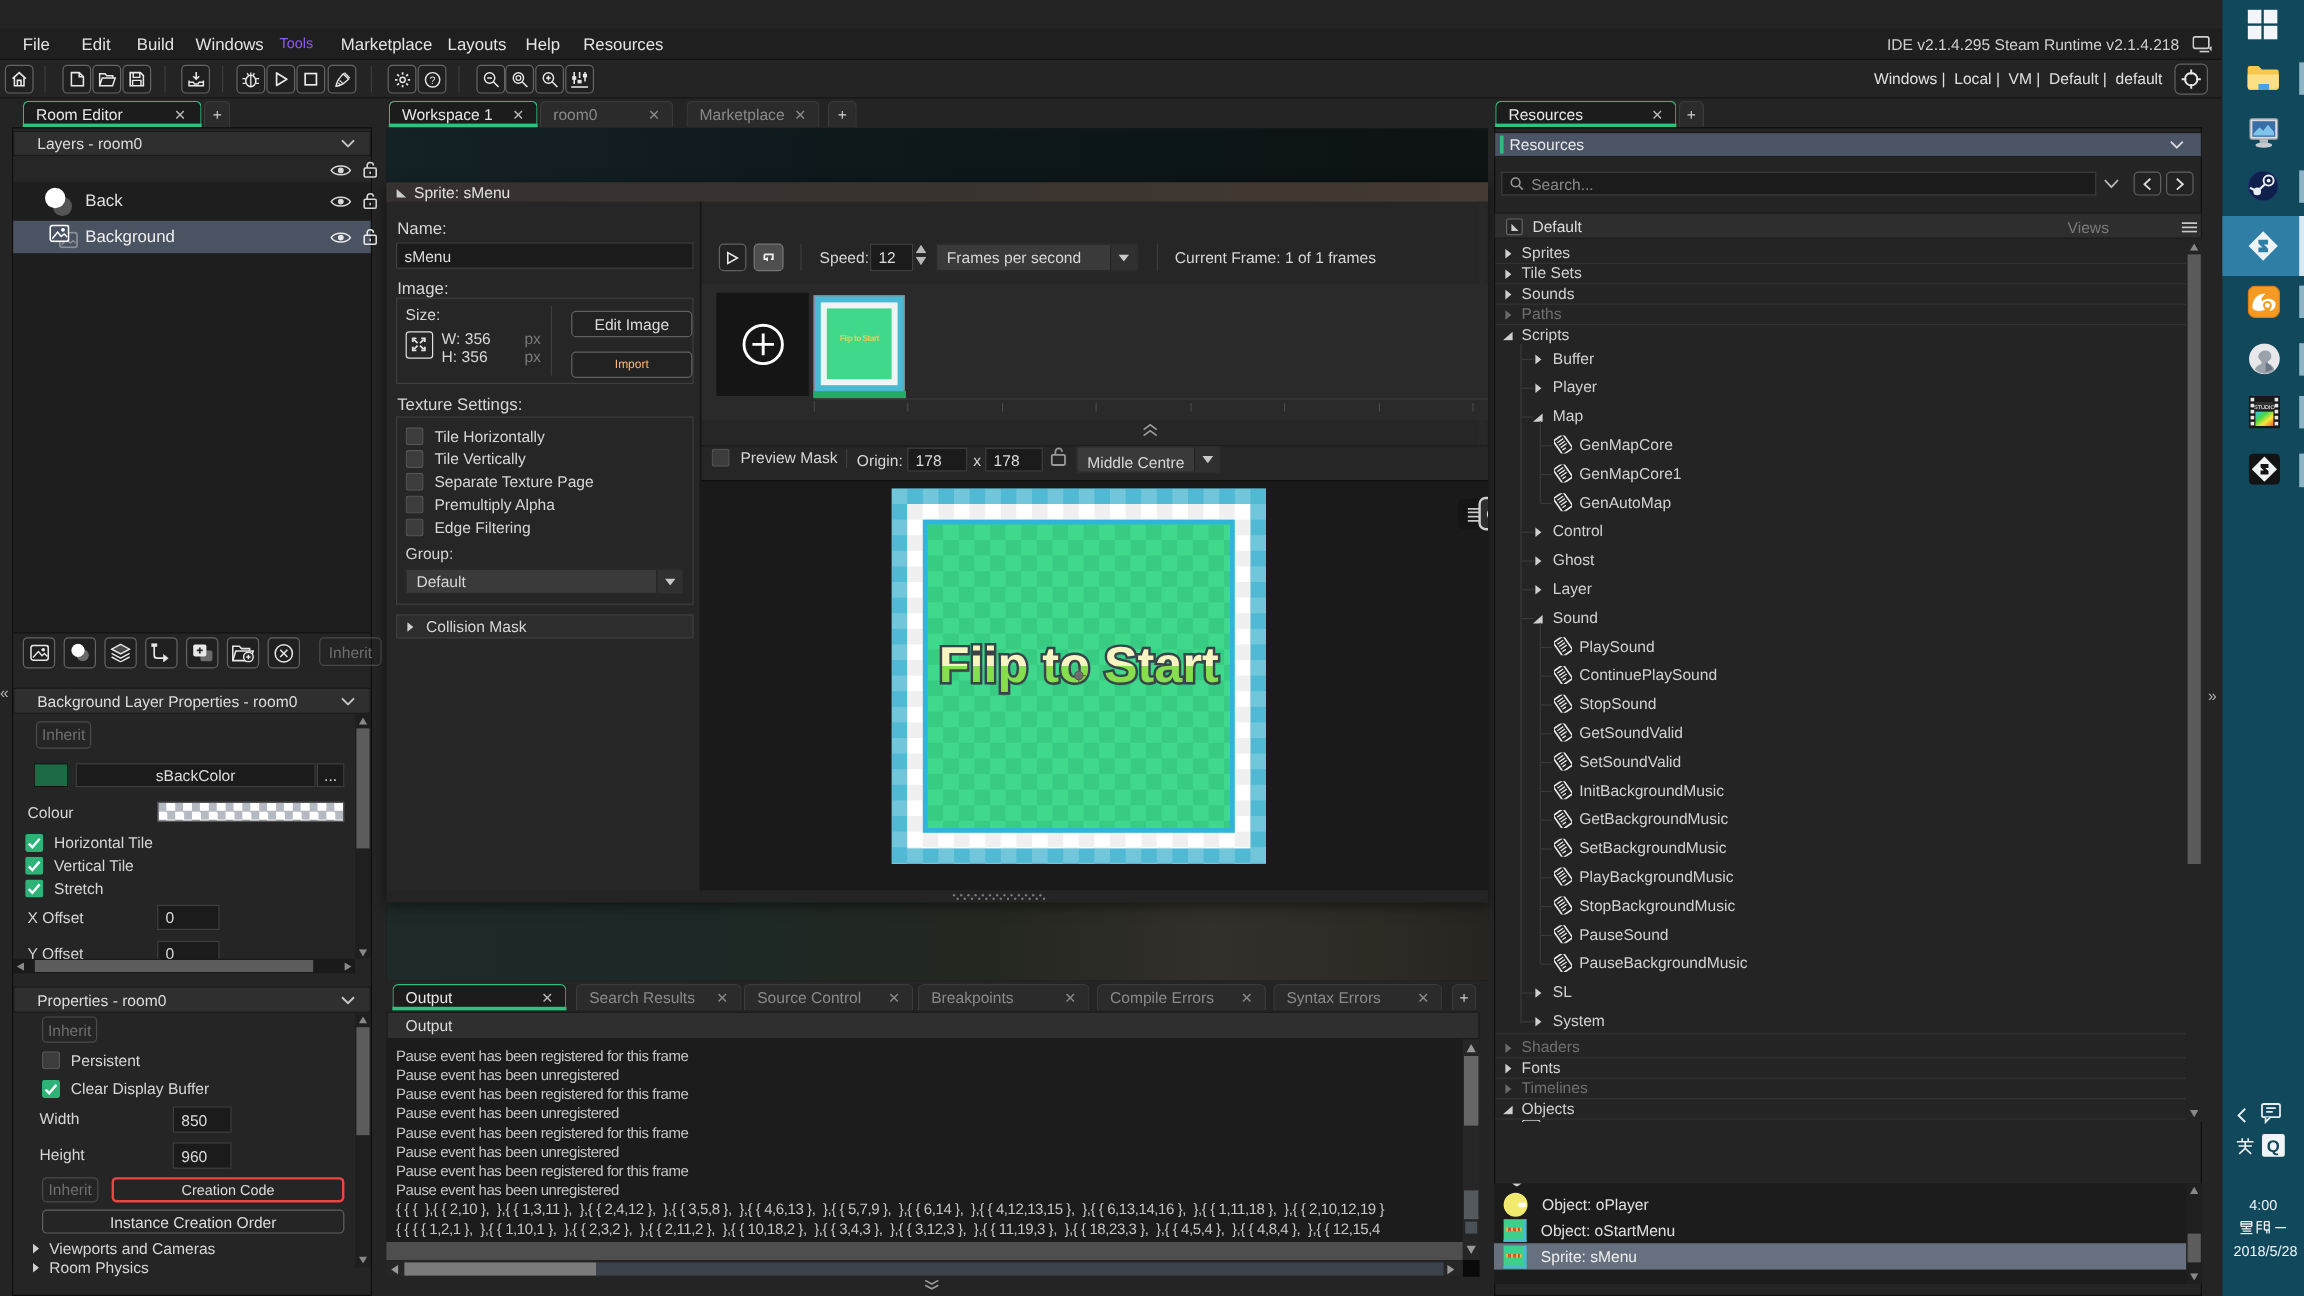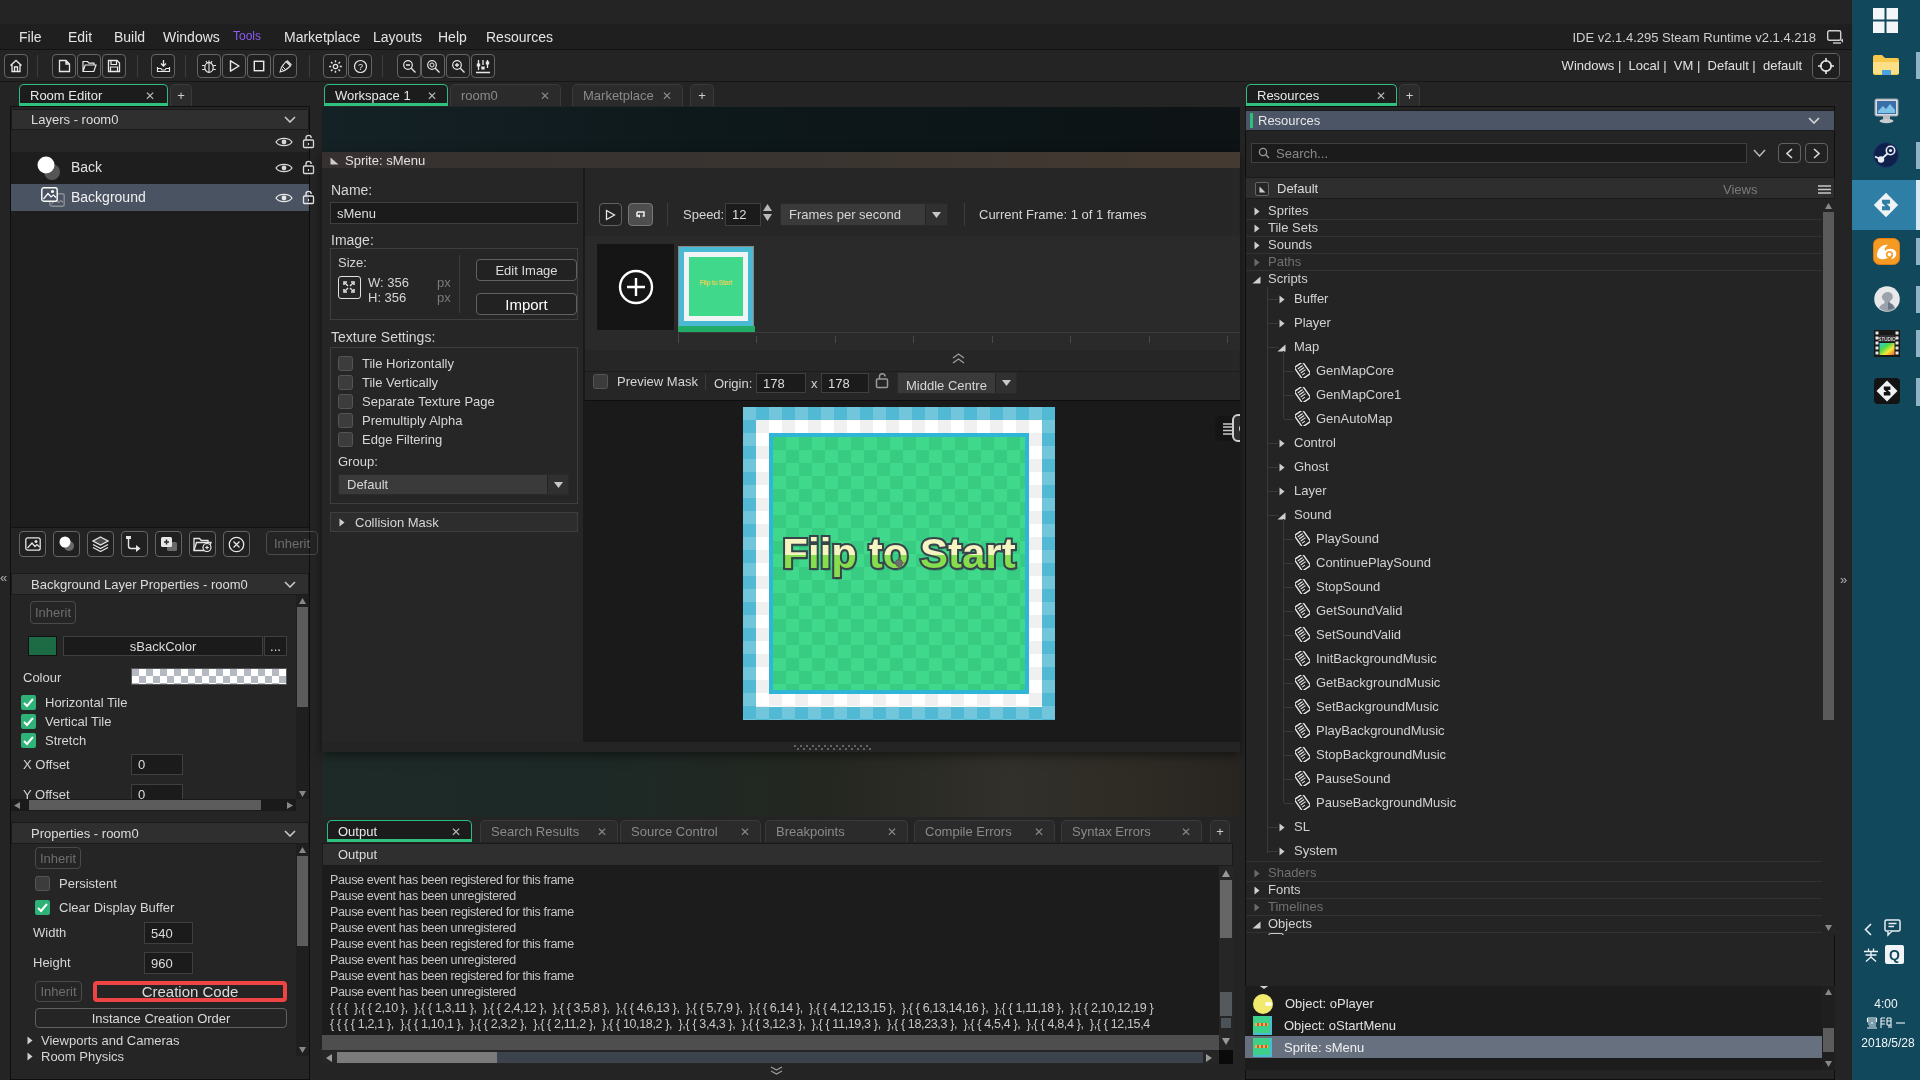--- a/index.html
+++ b/index.html
@@ -346,25 +346,25 @@
           <span class="txt" style="margin-left:9px;">Persistent</span>
         </div>
       <div class="abs row" style="left:24px;top:56px;">
           <svg width="15" height="15" viewBox="0 0 15 15">
             <rect width="15" height="15" rx="2" fill="#2eb277"></rect>
             <path d="M3 8 L6 11 L12 4" stroke="#fff" stroke-width="2" fill="none"></path>
           </svg>
           <span class="txt" style="margin-left:9px;">Clear Display Buffer</span>
         </div>
       <div class="abs txt" style="left:22px;top:81px;">Width</div>
-      <div class="abs inp" style="left:133px;top:78px;width:49px;height:22px;">540</div>
+      <div class="abs inp" style="left:133px;top:78px;width:49px;height:22px;">850</div>
       <div class="abs txt" style="left:22px;top:111px;">Height</div>
       <div class="abs inp" style="left:133px;top:108px;width:49px;height:22px;">960</div>
       <div class="abs" style="left:24px;top:137px;width:47px;height:21px;border:1px solid #4a4a4a;border-radius:4px;display:flex;align-items:center;justify-content:center;color:#6e6e6e;font-size:13px;">Inherit</div>
-      <div class="abs" style="left:82px;top:137px;width:194px;height:21px;border:4px solid #ef4444;border-radius:4px;display:flex;align-items:center;justify-content:center;color:#dcdcdc;font-size:15px;">Creation Code</div>
+      <div class="abs" style="left:82px;top:137px;width:194px;height:21px;border:2px solid #ef4444;border-radius:4px;display:flex;align-items:center;justify-content:center;color:#dcdcdc;font-size:12px;">Creation Code</div>
       <div class="abs" style="left:24px;top:164px;width:252px;height:20px;border:1px solid #606060;border-radius:4px;display:flex;align-items:center;justify-content:center;color:#dcdcdc;font-size:13px;">Instance Creation Order</div>
       <div class="abs row" style="left:16px;top:189px;">
           <svg width="6" height="9" viewBox="0 0 6 9">
             <path d="M0.5 0.5 L5.5 4.5 L0.5 8.5 Z" fill="#cfcfcf"></path>
           </svg>
           <span class="txt" style="margin-left:8px;">Viewports and Cameras</span>
         </div>
       <div class="abs row" style="left:16px;top:205px;">
           <svg width="6" height="9" viewBox="0 0 6 9">
             <path d="M0.5 0.5 L5.5 4.5 L0.5 8.5 Z" fill="#cfcfcf"></path>
@@ -423,21 +423,21 @@
               <path d="M5 8 V5 H8 M12 5 H15 V8 M15 12 V15 H12 M8 15 H5 V12" stroke="#e0e0e0" stroke-width="1.6" fill="none"></path>
               <path d="M6 6 L9 9 M14 6 L11 9 M14 14 L11 11 M6 14 L9 11" stroke="#e0e0e0" stroke-width="1.4"></path>
             </svg>
           </div>
         <div class="abs txt" style="left:37px;top:26px;">W: 356</div>
           <div class="abs gray" style="left:106px;top:26px;font-size:13px;">px</div>
         <div class="abs txt" style="left:37px;top:41px;">H: 356</div>
           <div class="abs gray" style="left:106px;top:41px;font-size:13px;">px</div>
         <div class="abs" style="left:128px;top:6px;width:1px;height:58px;background:#3e3e3e;"></div>
         <div class="abs btn" style="left:145px;top:10px;width:101px;height:22px;font-size:13px;color:#dcdcdc;">Edit Image</div>
-        <div class="abs btn" style="left:145px;top:44px;width:101px;height:22px;font-size:15px;color:#ffffff;">Import</div>
+        <div class="abs btn" style="left:145px;top:44px;width:101px;height:22px;font-size:10px;color:#fdba74;">Import</div>
       </div>
       <div class="abs txt" style="left:9px;top:177px;font-size:14px;">Texture Settings:</div>
       <div class="abs" style="left:8px;top:195px;width:248px;height:157px;border:1px solid #3e3e3e;">
         <div class="abs row" style="left:7px;top:8px;">
             <svg width="15" height="15" viewBox="0 0 15 15">
               <rect x="0.5" y="0.5" width="14" height="14" rx="2" fill="#3c3c3c" stroke="#555"></rect>
             </svg>
             <span class="txt" style="margin-left:9px;">Tile Horizontally</span>
           </div>
         <div class="abs row" style="left:7px;top:27px;">

